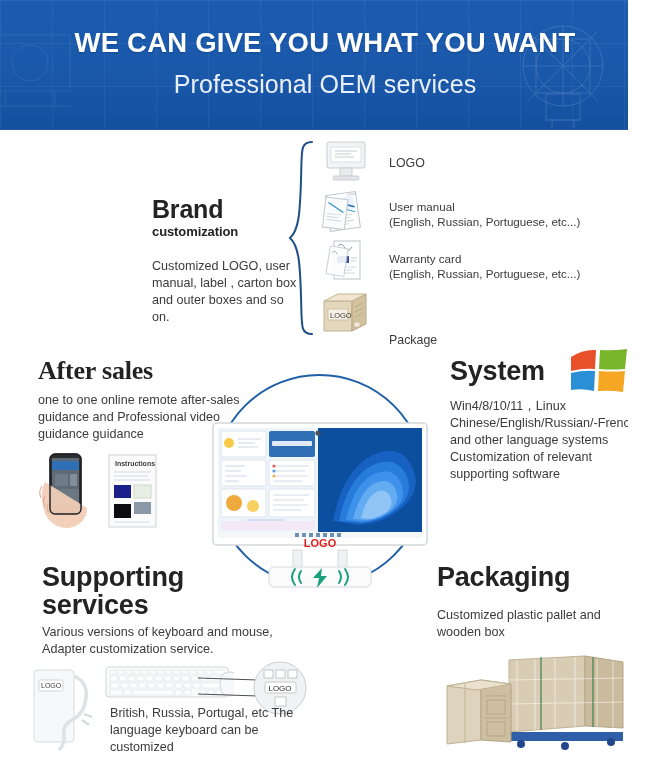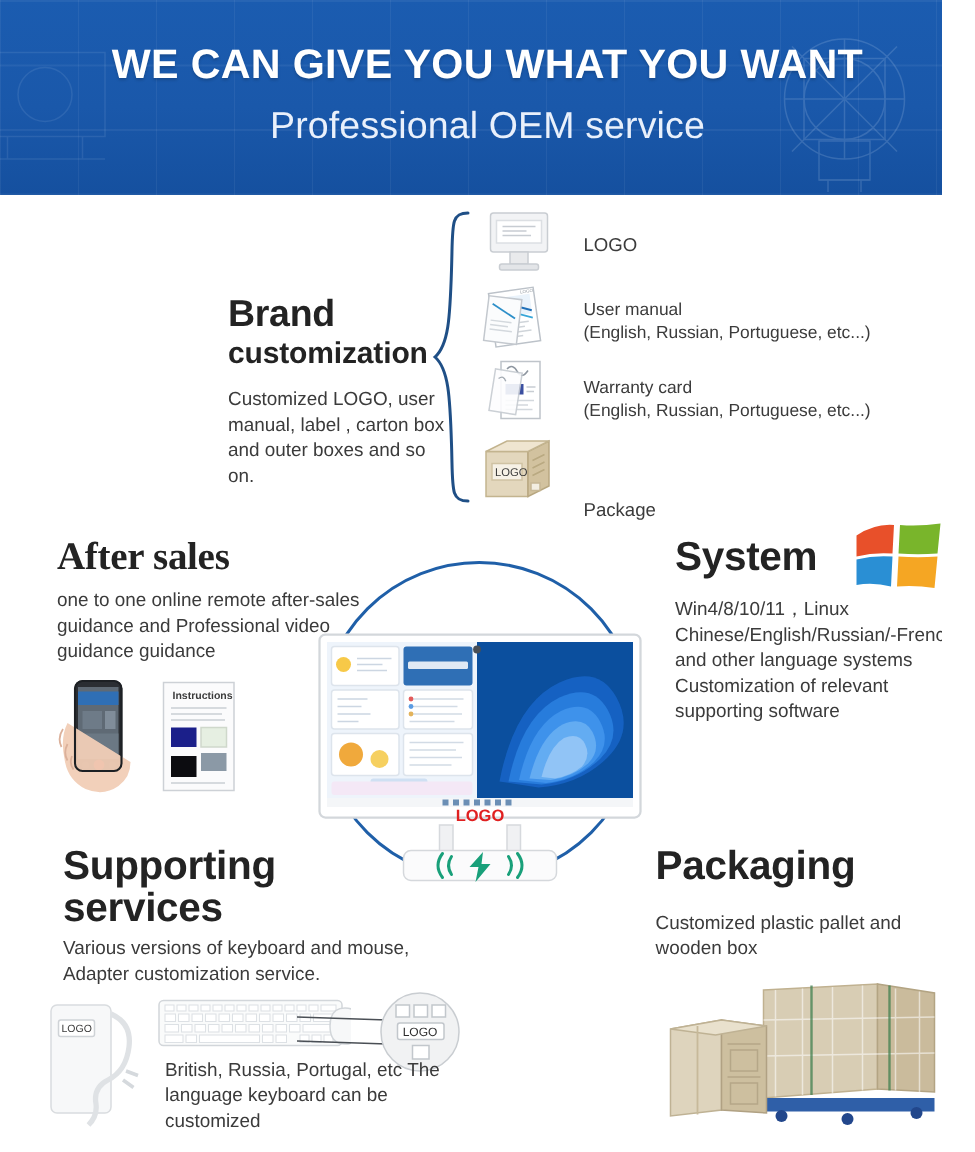--- a/index.html
+++ b/index.html
@@ -37,21 +37,21 @@
     text-shadow:0 1px 2px rgba(0,0,0,.18);
   }
   .h-sub{
     margin-top:11px;
     font-size:25px;color:#e9f0fb;font-weight:normal;
     letter-spacing:.1px;
   }
 
   
   .hd-big{font-size:25px;font-weight:bold;color:#232323;line-height:1.04;letter-spacing:-.2px;}
-  .hd-mid{font-size:20px;font-weight:bold;color:#232323;line-height:1.1;letter-spacing:-.1px;}
+  .hd-mid{font-size:13px;font-weight:bold;color:#232323;line-height:1.1;letter-spacing:-.1px;}
   .body-txt{font-size:12.6px;color:#3b3b3b;line-height:1.35;}
   .list-txt{font-size:11.6px;color:#3b3b3b;line-height:1.3;}
 
   
   .brand-head{position:absolute;left:152px;top:196px;width:150px;}
   .brand-desc{position:absolute;left:152px;top:258px;width:150px;}
 
   .brace{position:absolute;left:288px;top:140px;width:26px;height:196px;}
   .bitem-txt{position:absolute;}
 
@@ -110,21 +110,21 @@
     <svg class="header-art2" viewBox="0 0 170 130">
       <g stroke="#cfe0f5" stroke-width="1" fill="none">
         <rect x="30" y="25" width="80" height="56"></rect>
         <path d="M45 81 L45 96 M95 81 L95 96 M30 96 L110 96"></path>
         <circle cx="70" cy="53" r="18"></circle>
       </g>
     </svg>
 
     <div class="header-txt">
       <div class="h-title">WE CAN GIVE YOU WHAT YOU WANT</div>
-      <div class="h-sub">Professional OEM service</div>
+      <div class="h-sub">Professional OEM services</div>
     </div>
   </div>
 
   <div class="brand-head">
     <div class="hd-big">Brand</div>
     <div class="hd-mid" style="margin-top:3px;">customization</div>
   </div>
   <div class="brand-desc body-txt">Customized LOGO, user manual, label , carton box and outer boxes and so on.</div>
 
   <svg class="brace" viewBox="0 0 26 196">

